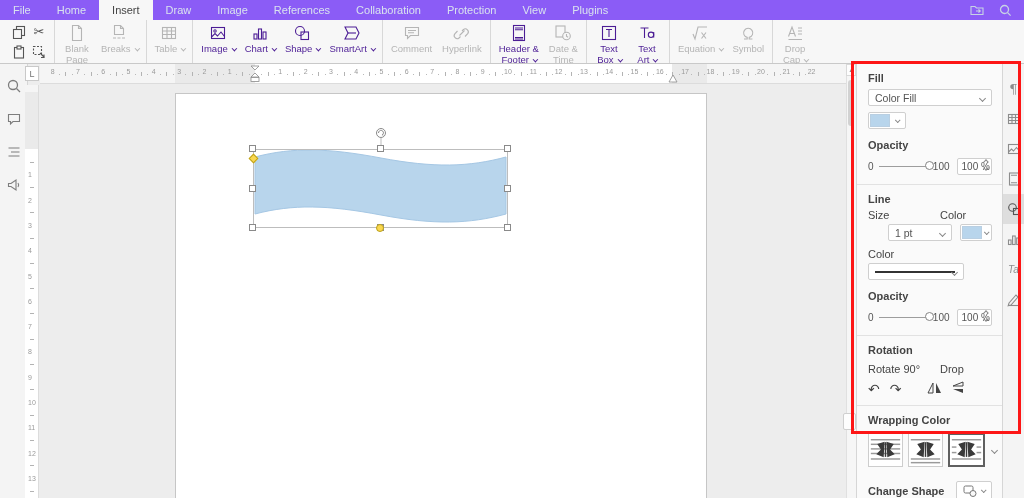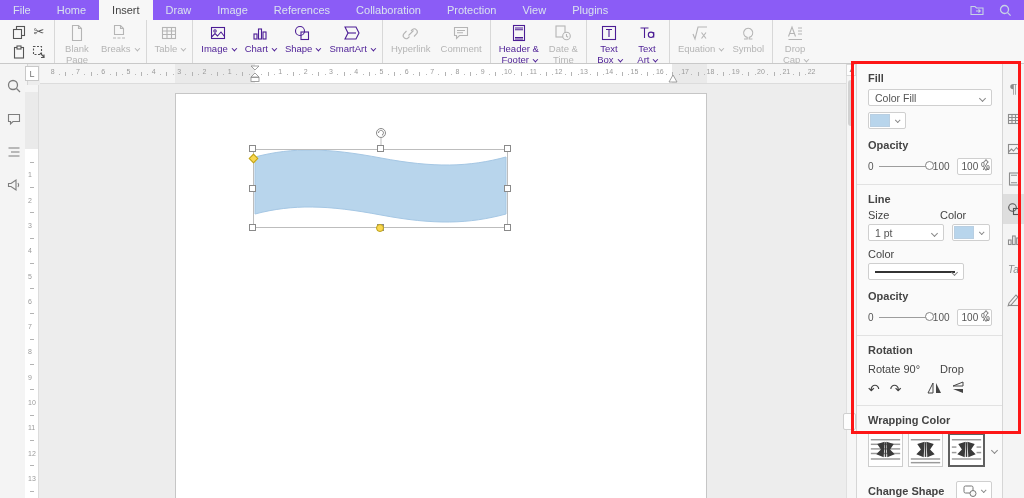--- a/index.html
+++ b/index.html
@@ -255,35 +255,35 @@
               <path d="M6 10h8"></path>
             </svg>
           </div>
           <div class="tlabel">SmartArt<span class="caret"></span></div>
         </div>
       </div>
       <div class="tgroup">
         <div class="tbtn disabled">
           <div class="ticon">
             <svg width="20" height="20" viewBox="0 0 20 20" fill="none" stroke="currentColor" stroke-width="1.1">
+              <path d="M3.5 4.5h13v8h-8l-3 3v-3h-2z"></path>
+              <path d="M6 7.5h8M6 9.8h6"></path>
+            </svg>
+          </div>
+          <div class="tlabel">Comment</div>
+        </div>
+        <div class="tbtn disabled">
+          <div class="ticon">
+            <svg width="20" height="20" viewBox="0 0 20 20" fill="none" stroke="currentColor" stroke-width="1.1">
               <path d="M8.5 13.5l-1.5 1.5a3 3 0 01-4.2-4.2L5.5 8"></path>
               <path d="M11.5 6.5L13 5a3 3 0 014.2 4.2l-2.7 2.8" transform="translate(-1.5,1.5)"></path>
               <path d="M7.5 12.5l5-5"></path>
             </svg>
           </div>
           <div class="tlabel">Hyperlink</div>
-        </div>
-        <div class="tbtn disabled">
-          <div class="ticon">
-            <svg width="20" height="20" viewBox="0 0 20 20" fill="none" stroke="currentColor" stroke-width="1.1">
-              <path d="M3.5 4.5h13v8h-8l-3 3v-3h-2z"></path>
-              <path d="M6 7.5h8M6 9.8h6"></path>
-            </svg>
-          </div>
-          <div class="tlabel">Comment</div>
         </div>
       </div>
       <div class="tgroup">
         <div class="tbtn">
           <div class="ticon">
             <svg width="20" height="20" viewBox="0 0 20 20" fill="none" stroke="currentColor" stroke-width="1.1">
               <rect x="4.5" y="2.5" width="11" height="15"></rect>
               <path d="M6 5h8M6 6.8h8"></path>
               <path d="M6 14.5h8M6 16h8"></path>
             </svg>
@@ -612,21 +612,21 @@
   </div>
 
   <div class="pdivider"></div>
 
   <div class="sec-title">Line</div>
   <div class="two-col" style="margin-top:4px;">
     <span style="width:72px;">Size</span>
     <span>Color</span>
   </div>
   <div class="two-col" style="margin-top:3px; align-items:center;">
-    <div class="pselect" style="width:76px; margin-right:8px;">
+    <div class="pselect" style="width:76px; margin-right:8px;margin-left:20px;">
       <span>1 pt</span>
       <span class="sel-caret"></span>
     </div>
     <div class="swatch-btn">
       <span class="swatch" style="background: rgb(184, 213, 236);"></span>
       <span class="swatch-caret">
           <i></i>
         </span>
     </div>
   </div>

